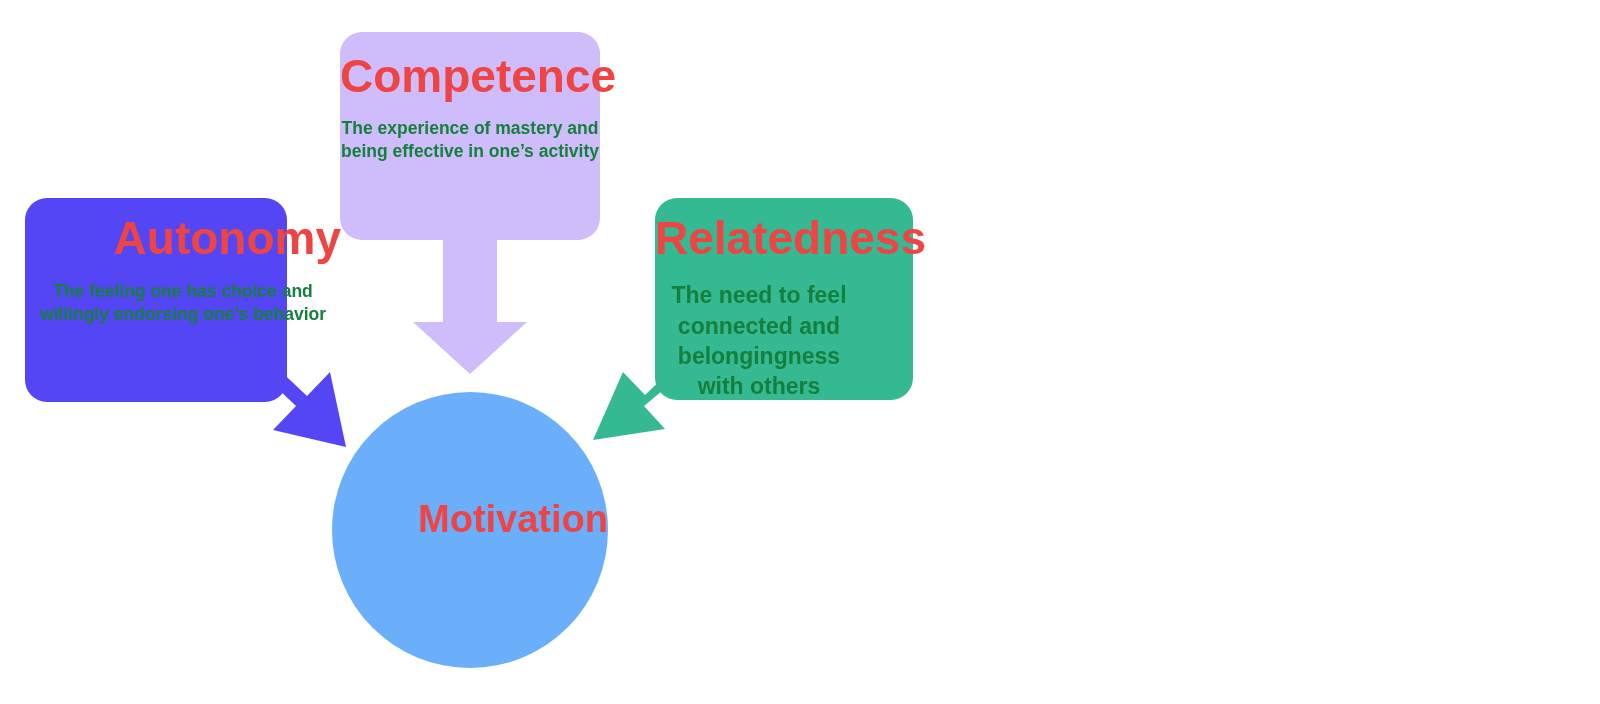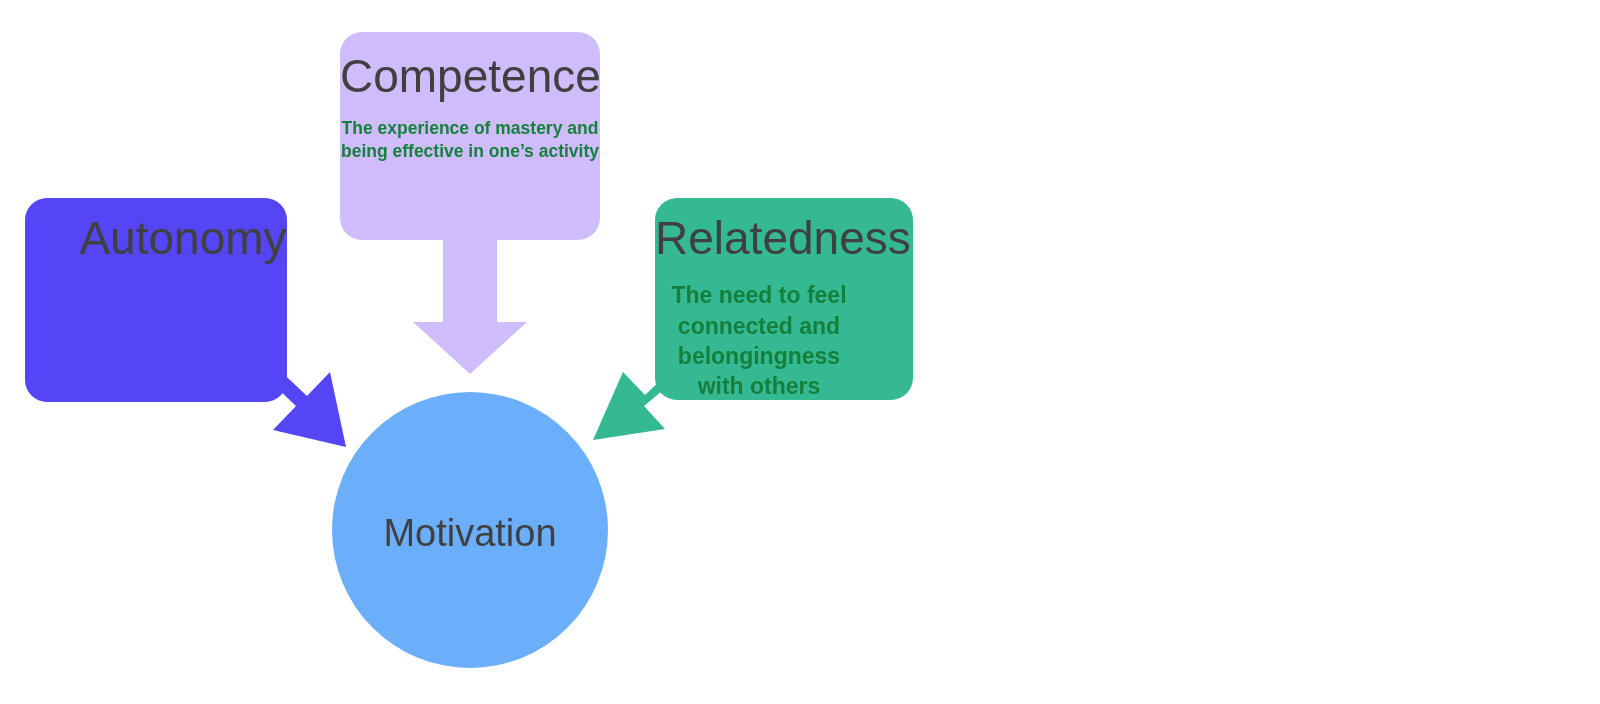--- a/index.html
+++ b/index.html
@@ -37,24 +37,25 @@
     pointer-events: none;
   }
   .node-text-block {
     position: absolute;
     text-align: center;
     color: #ffffff;
     pointer-events: auto;
   }
   .node-title {
     font-family: "Liberation Sans", sans-serif;
-    font-weight: 400;
+    font-weight: 700;
     line-height: 1.05;
-    color: #404040;
+    color: #ef4444;
     white-space: nowrap;
+    text-align: right;
   }
   .node-desc {
     font-family: "Liberation Sans", sans-serif;
     font-weight: bold;
     line-height: 1.32;
     color: #15803d;
   }
 
   
   #autonomy-text {
@@ -82,21 +83,21 @@
   }
   #relatedness-text .node-title { font-size: 46px; }
   #relatedness-text .node-desc  { font-size: 23px; margin-top: 18px; }
 
   
   #motivation-text {
     left: 332px;
     top: 500px;
     width: 276px;
   }
-  #motivation-text .node-title { font-size: 38px; margin-top: 14px; }
+  #motivation-text .node-title { font-size: 38px; }
 </style>
 </head>
 <body>
 
 <div id="diagram-root">
 
   <svg id="diagram-svg" viewBox="0 0 1600 704" xmlns="http://www.w3.org/2000/svg">
 
     <g>
 
@@ -135,20 +136,21 @@
       <rect x="655" y="198" width="258" height="202" rx="22" ry="22" fill="#35b992"></rect>
     </g>
 
     <circle cx="470" cy="530" r="138" fill="#6baffa"></circle>
   </svg>
 
   <div class="node-label-layer">
 
     <div class="node-text-block" id="autonomy-text">
       <div class="node-title">Autonomy</div>
+      <div class="node-desc">The feeling one has choice and willingly endorsing one’s behavior</div>
     </div>
 
     <div class="node-text-block" id="competence-text">
       <div class="node-title">Competence</div>
       <div class="node-desc">The experience of mastery and being effective in one’s activity</div>
     </div>
 
     <div class="node-text-block" id="relatedness-text">
       <div class="node-title">Relatedness</div>
       <div class="node-desc">The need to feel connected and belongingness with others</div>

